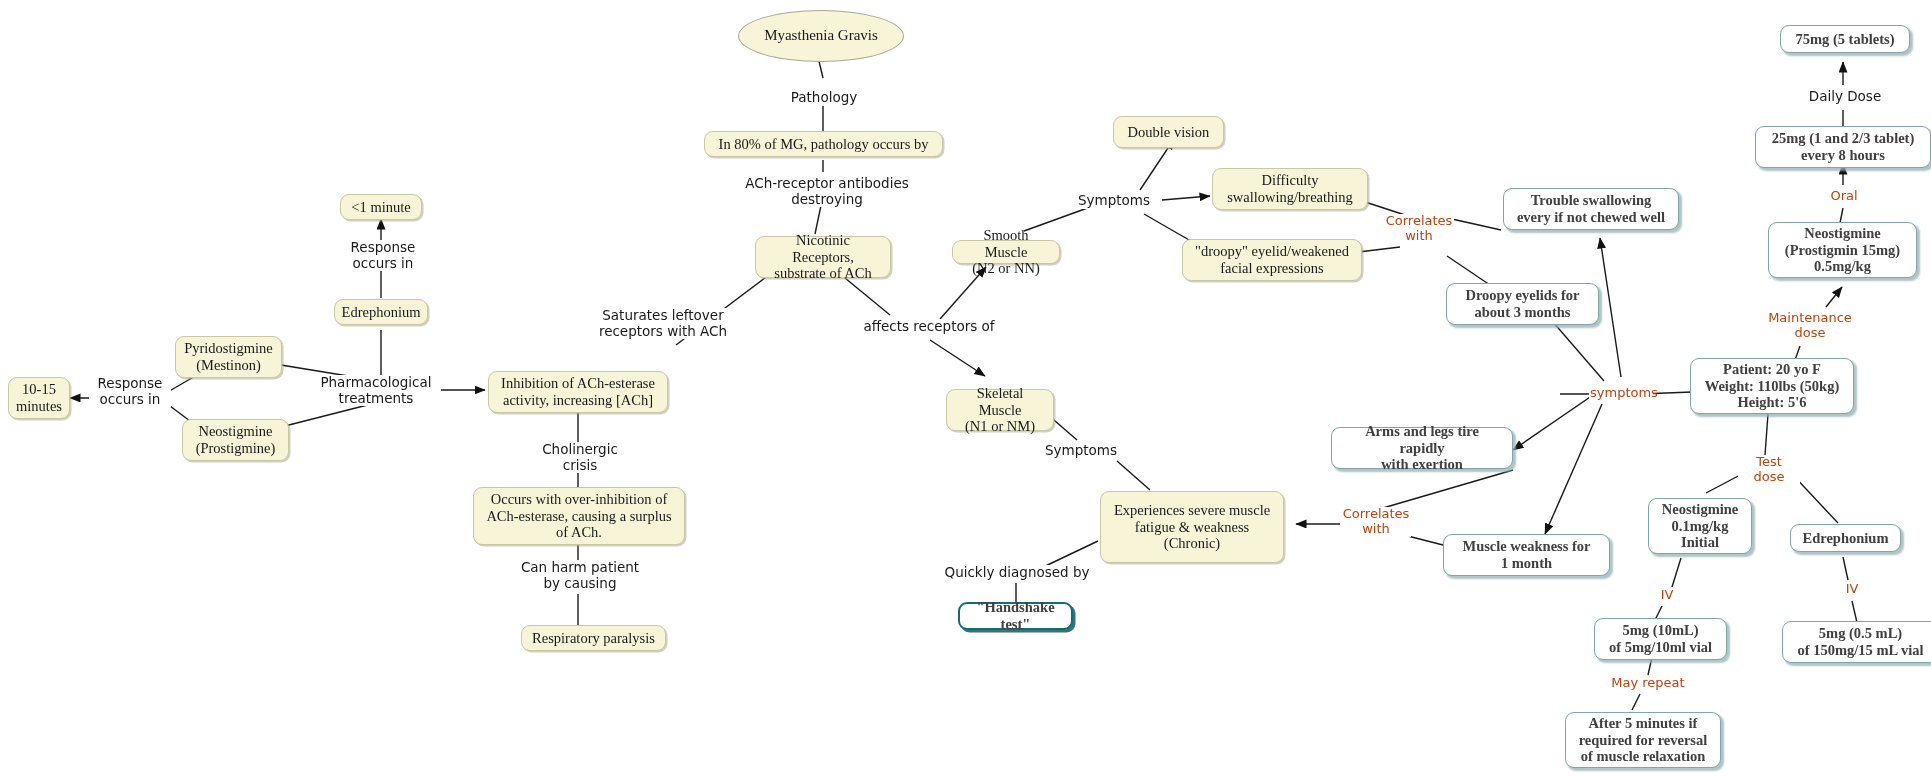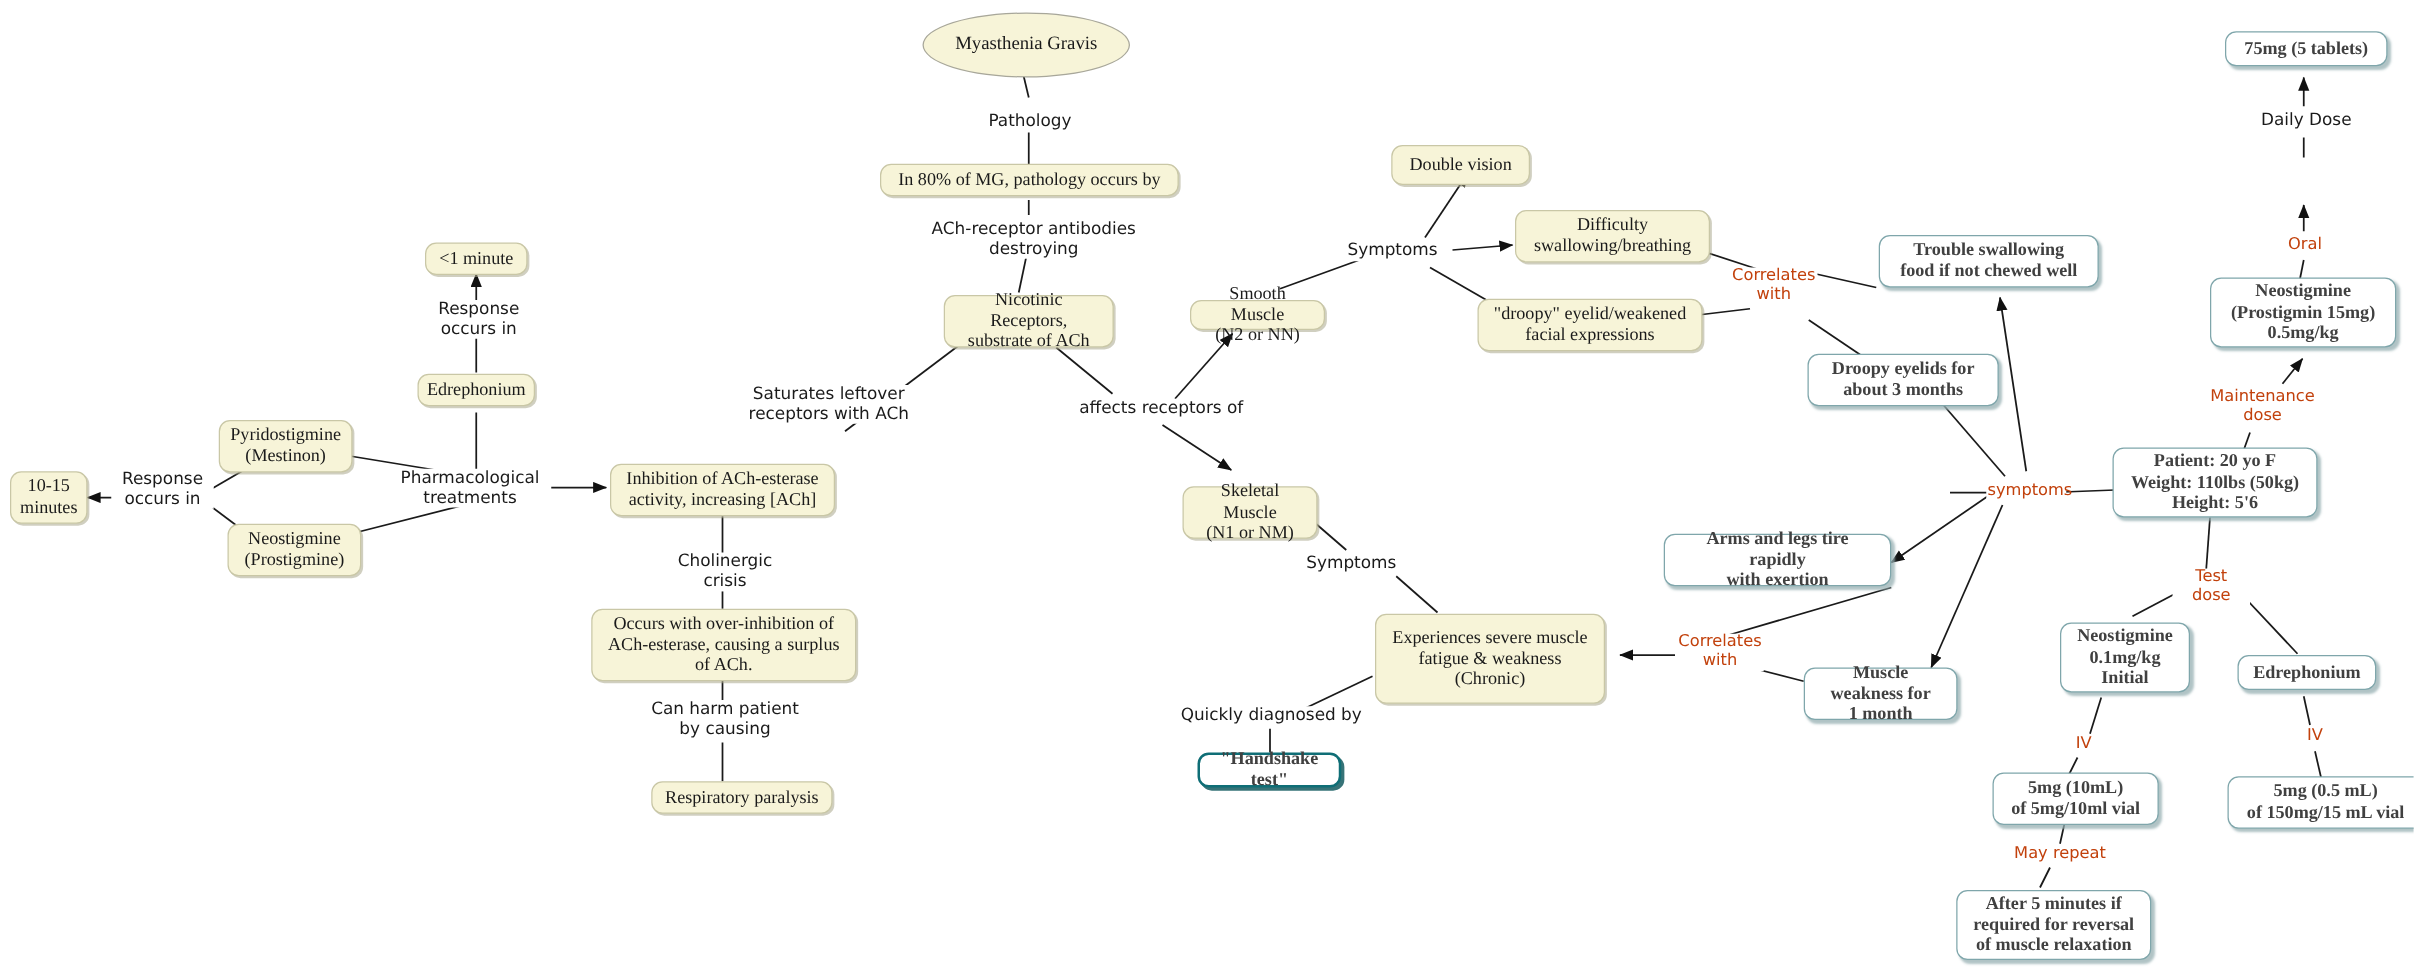--- a/index.html
+++ b/index.html
@@ -241,37 +241,39 @@
   <div class="node cream" style="left:8px; top:377px; width:62px; height:42px;">10-15
 minutes</div>
 
   <div class="node cream" style="left:1100px; top:491px; width:184px; height:72px;">Experiences severe muscle
 fatigue &amp; weakness
 (Chronic)</div>
 
   <div class="node teal strong" style="left:958px; top:602px; width:115px; height:28px;">"Handshake test"</div>
 
   <div class="node teal" style="left:1503px; top:188px; width:176px; height:42px;">Trouble swallowing
-food if not chewed well</div>
+every if not chewed well</div>
 
   <div class="node teal" style="left:1446px; top:283px; width:153px; height:42px;">Droopy eyelids for
 about 3 months</div>
 
   <div class="node teal" style="left:1331px; top:427px; width:182px; height:42px;">Arms and legs tire rapidly
 with exertion</div>
 
-  <div class="node teal" style="left:1443px; top:534px; width:123px; height:42px;">Muscle weakness for
+  <div class="node teal" style="left:1443px; top:534px; width:167px; height:42px;">Muscle weakness for
 1 month</div>
 
   <div class="node teal" style="left:1690px; top:358px; width:164px; height:56px;">Patient: 20 yo F
 Weight: 110lbs (50kg)
 Height: 5'6</div>
 
   <div class="node teal" style="left:1780px; top:25px; width:130px; height:28px;">75mg (5 tablets)</div>
 
+  <div class="node teal" style="left:1755px; top:126px; width:176px; height:42px;">25mg (1 and 2/3 tablet)
+every 8 hours</div>
 
   <div class="node teal" style="left:1768px; top:222px; width:149px; height:56px;">Neostigmine
 (Prostigmin 15mg)
 0.5mg/kg</div>
 
   <div class="node teal" style="left:1648px; top:498px; width:104px; height:56px;">Neostigmine
 0.1mg/kg
 Initial</div>
 
   <div class="node teal" style="left:1790px; top:524px; width:111px; height:28px;">Edrephonium</div>

